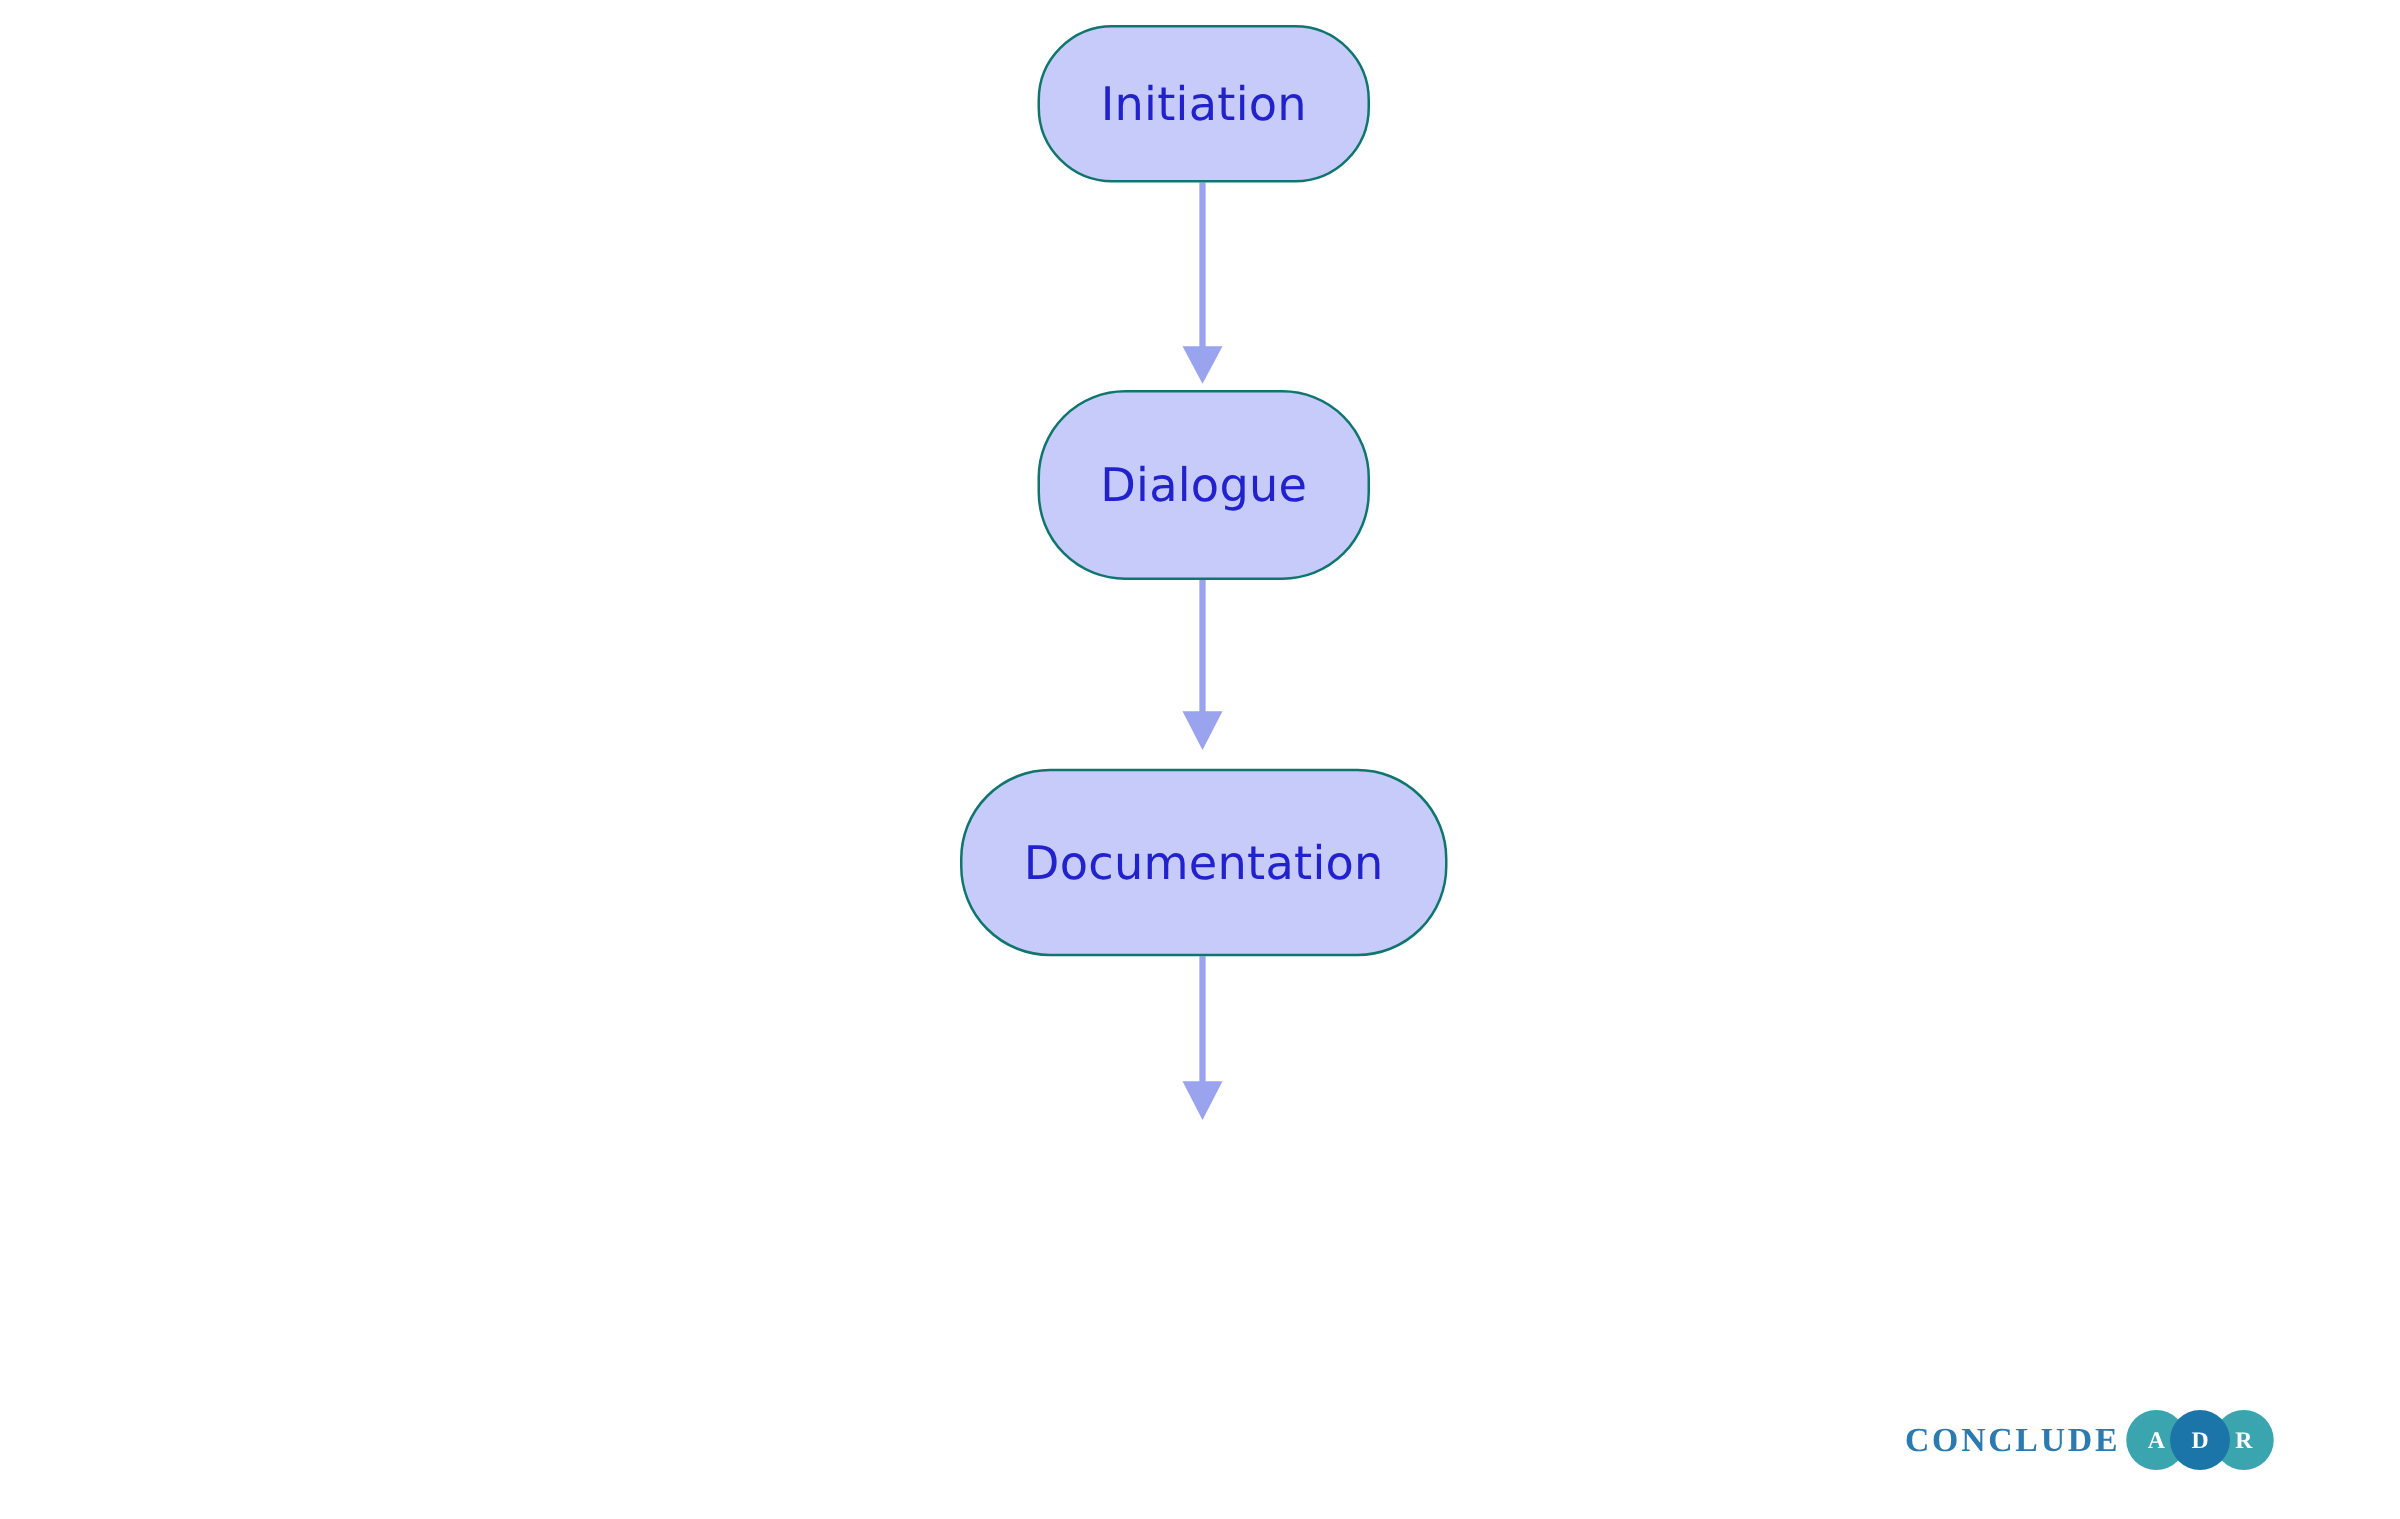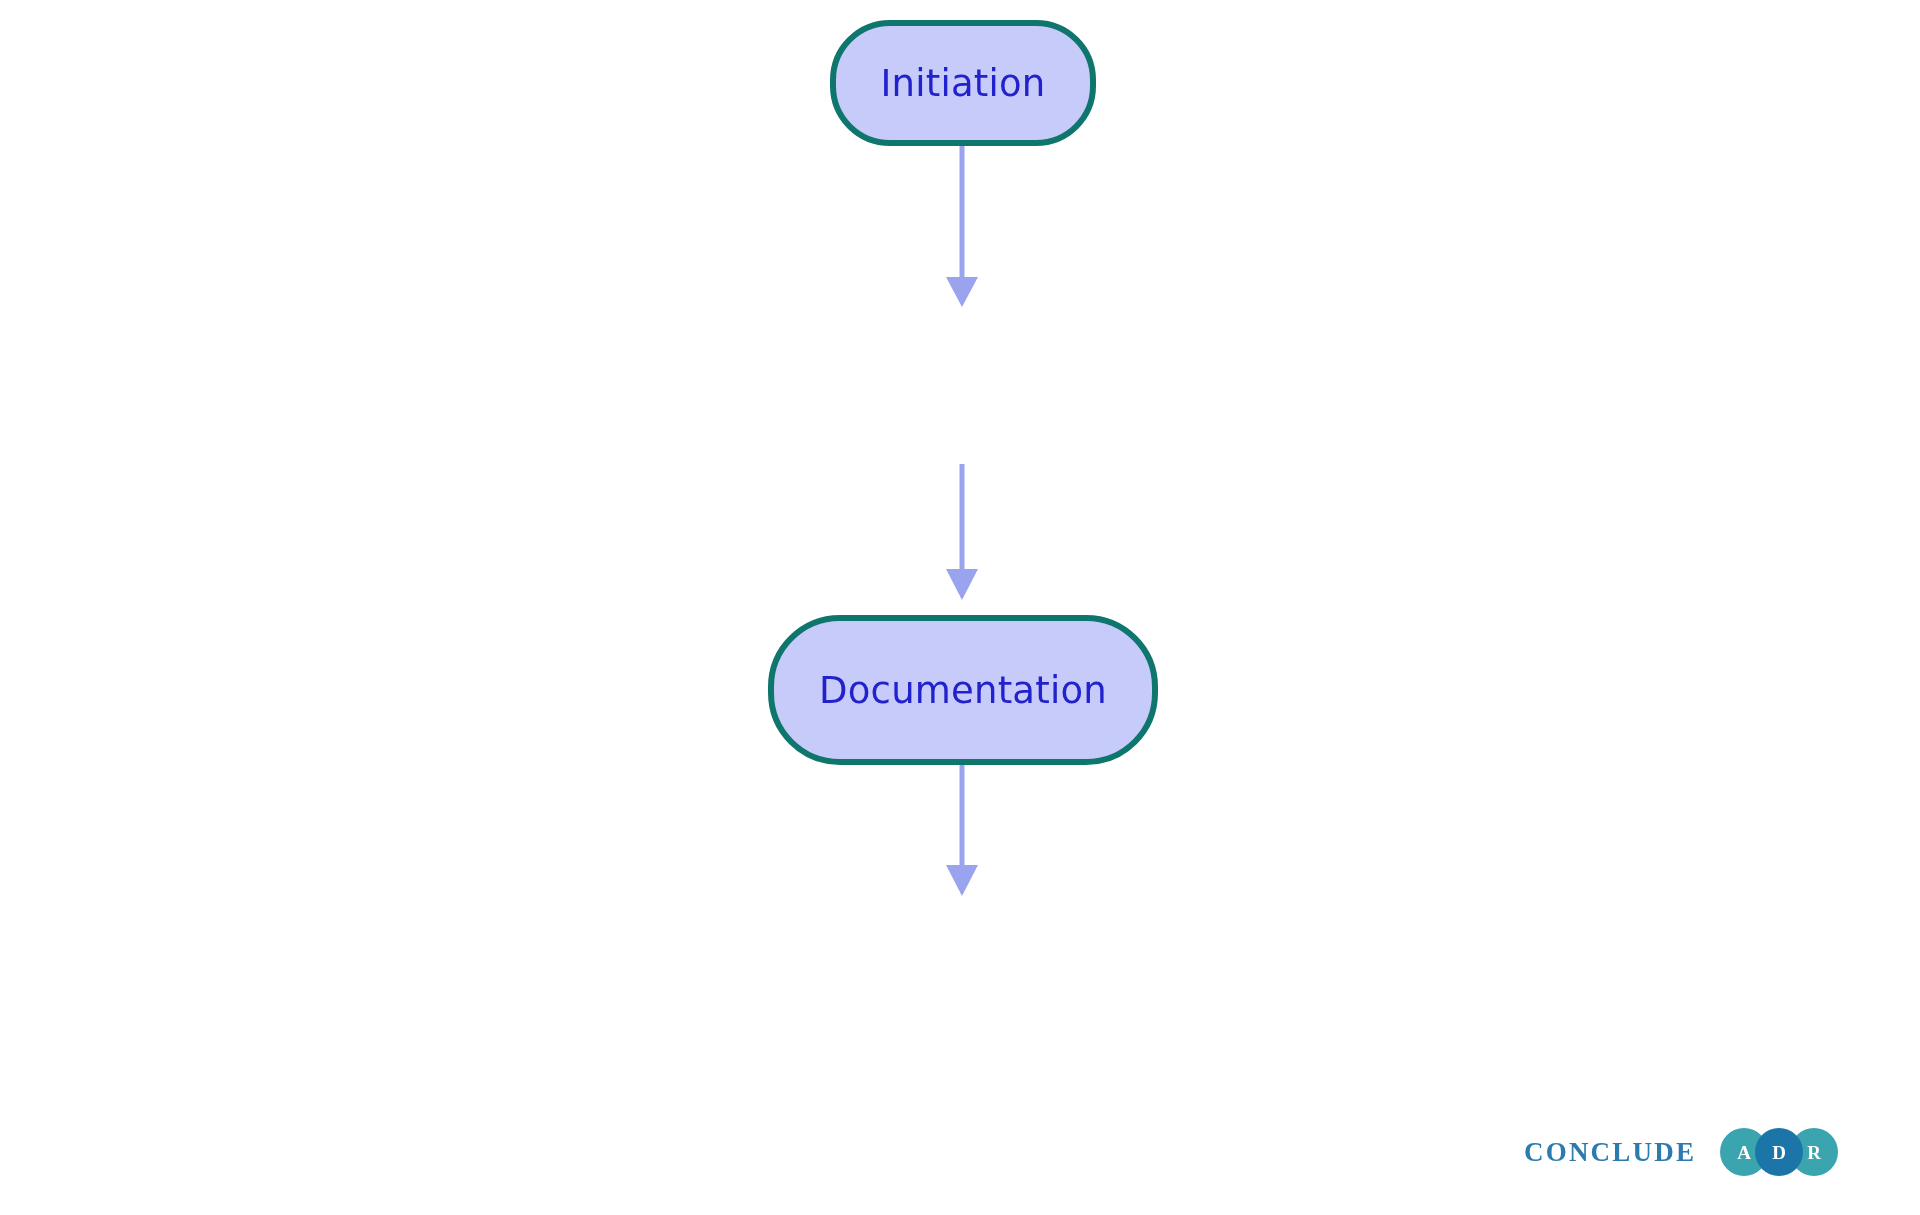--- a/index.html
+++ b/index.html
@@ -21,21 +21,21 @@
     left: 0;
     top: 0;
     width: 1920px;
     height: 1215px;
   }
 
   .flow-node {
     position: absolute;
     box-sizing: border-box;
     background: #c7cbfa;
-    border: 6px solid #0f766e;
+    border: 2px solid #0f766e;
     display: flex;
     align-items: center;
     justify-content: center;
     border-radius: 62px;
   }
   .flow-node .node-label {
     color: #2222cc;
     font-family: "DejaVu Sans", sans-serif;
     font-size: 37px;
     font-weight: 400;
@@ -60,21 +60,21 @@
     pointer-events: none;
   }
 
   
   #brand-logo {
     position: absolute;
     left: 1524px;
     top: 1128px;
     display: flex;
     align-items: center;
-    gap: 24px;
+    gap: 5px;
   }
   #brand-wordmark {
     font-family: "Liberation Serif", "DejaVu Serif", serif;
     font-weight: 700;
     font-size: 27px;
     letter-spacing: 2.2px;
     color: #2b7ab0;
     line-height: 1;
     white-space: nowrap;
   }
@@ -122,20 +122,23 @@
     <g>
       <line x1="962" y1="765" x2="962" y2="866" stroke="#9aa3ee" stroke-width="5"></line>
       <polygon points="946,865 978,865 962,896" fill="#9aa3ee"></polygon>
     </g>
   </svg>
 
   <div class="flow-node" id="node-initiation">
     <span class="node-label">Initiation</span>
   </div>
 
+  <div class="flow-node" id="node-dialogue">
+    <span class="node-label">Dialogue</span>
+  </div>
 
   <div class="flow-node" id="node-documentation">
     <span class="node-label">Documentation</span>
   </div>
 
 
 </div>
 
 <div id="brand-logo">
   <div id="brand-wordmark">CONCLUDE</div>

